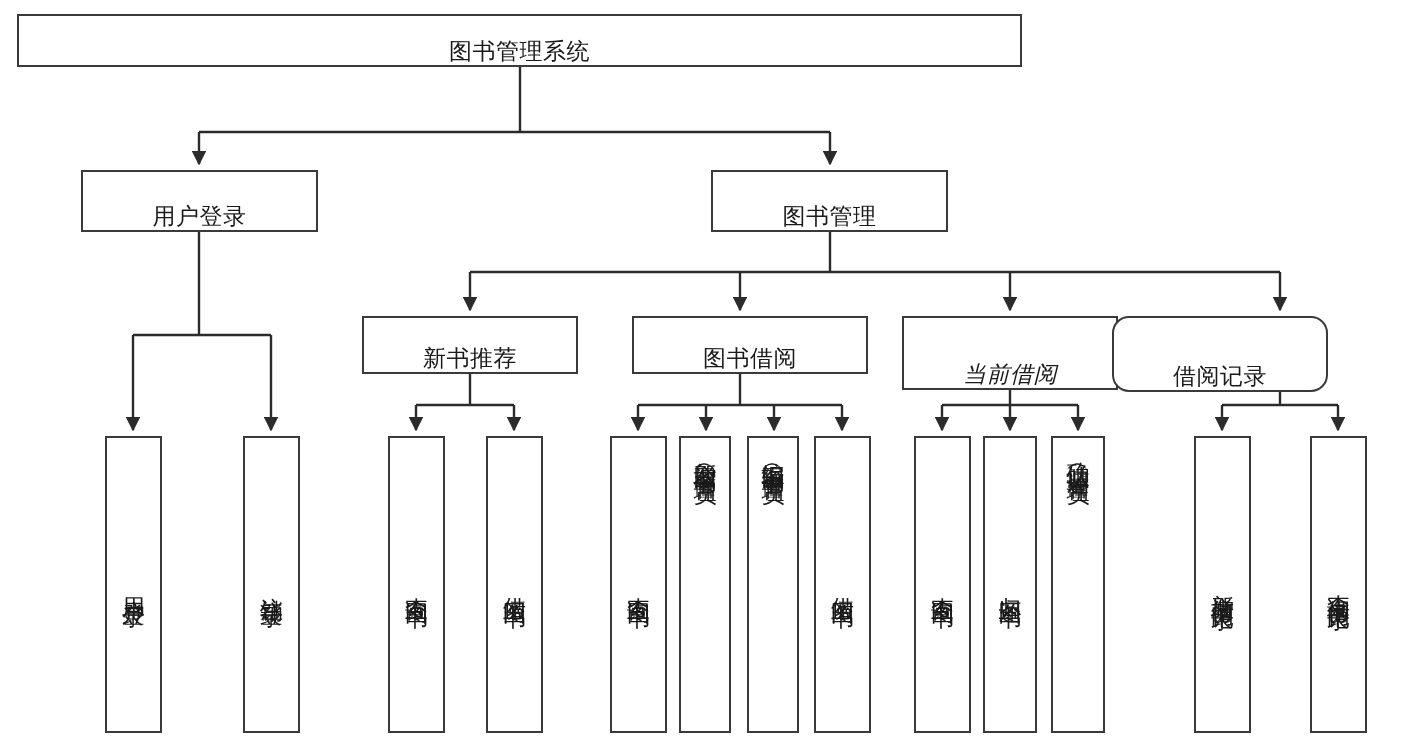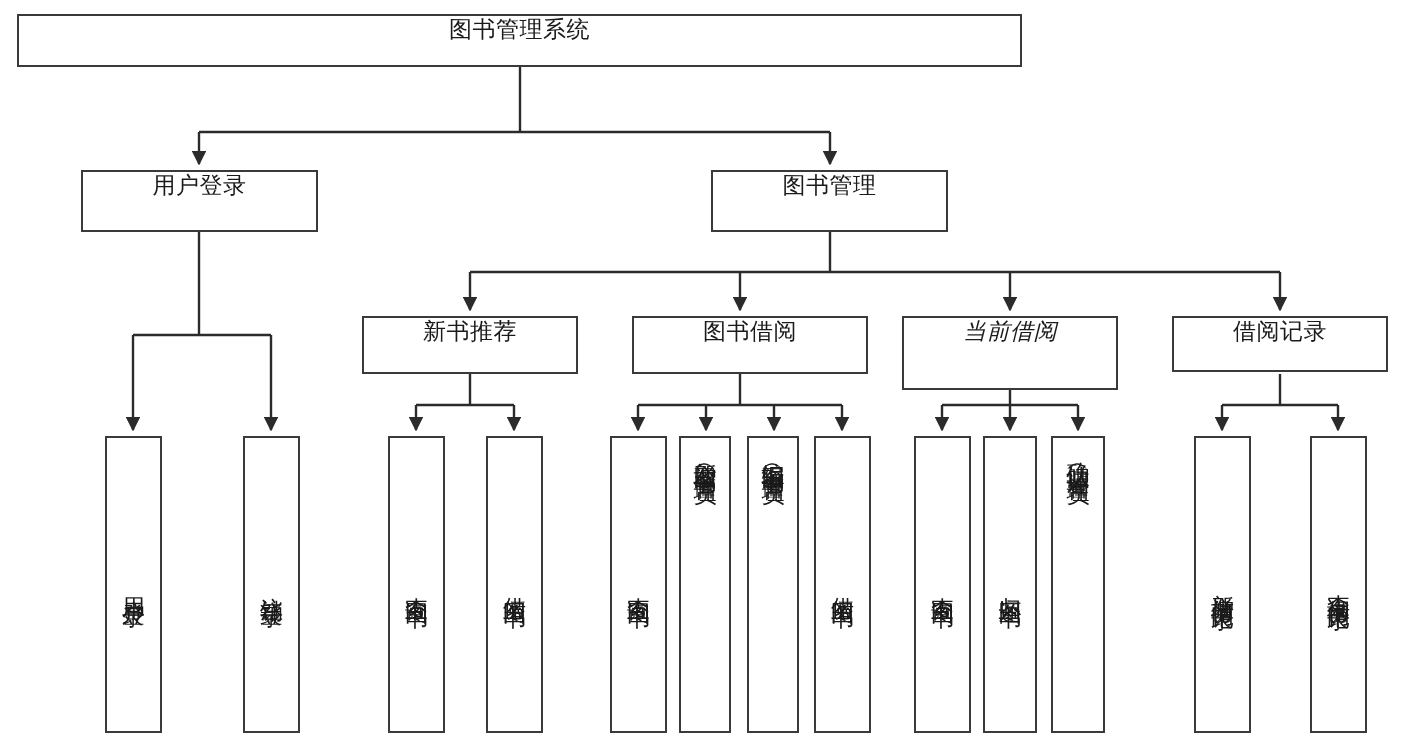--- a/index.html
+++ b/index.html
@@ -23,21 +23,21 @@
     left: 0; top: 0;
     width: 1405px; height: 747px;
     pointer-events: none;
   }
   
   .node {
     position: absolute;
     background: #ffffff;
     border: 2px solid #3a3a3a;
     display: flex;
-    align-items: flex-start;
+    align-items: flex-end;
     justify-content: center;
     color: #1a1a1a;
     z-index: 2;
   }
   .node-label {
     display: block;
     text-align: center;
     line-height: 1.18;
     white-space: pre;
   }
@@ -146,21 +146,21 @@
 
   <div class="node horizontal" style="left:711px; top:170px; width:237px; height:62px;">
     <span class="node-label">图书管理</span>
   </div>
   <div class="node horizontal" style="left:632px; top:316px; width:236px; height:58px;">
     <span class="node-label">图书借阅</span>
   </div>
   <div class="node horizontal" style="left:902px; top:316px; width:216px; height:74px;font-style:italic;">
     <span class="node-label">当前借阅</span>
   </div>
-  <div class="node horizontal" style="left:1172px; top:316px; width:216px; height:56px;">
+  <div class="node horizontal" style="left:1112px; top:316px; width:216px; height:76px;border-radius:17px;">
     <span class="node-label">借阅记录</span>
   </div>
 
   <div class="node vertical centered" style="left:105px; top:436px; width:57px; height:297px;">
     <span class="node-label">用户登录</span>
   </div>
   <div class="node vertical centered" style="left:243px; top:436px; width:57px; height:297px;">
     <span class="node-label">注销登录</span>
   </div>
 

